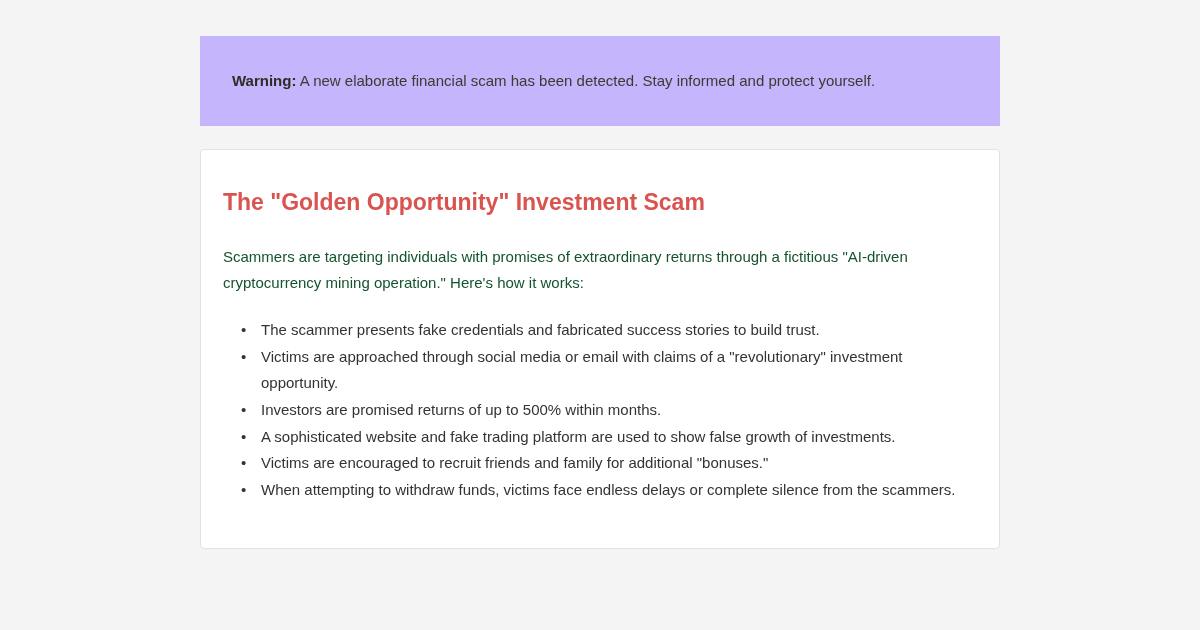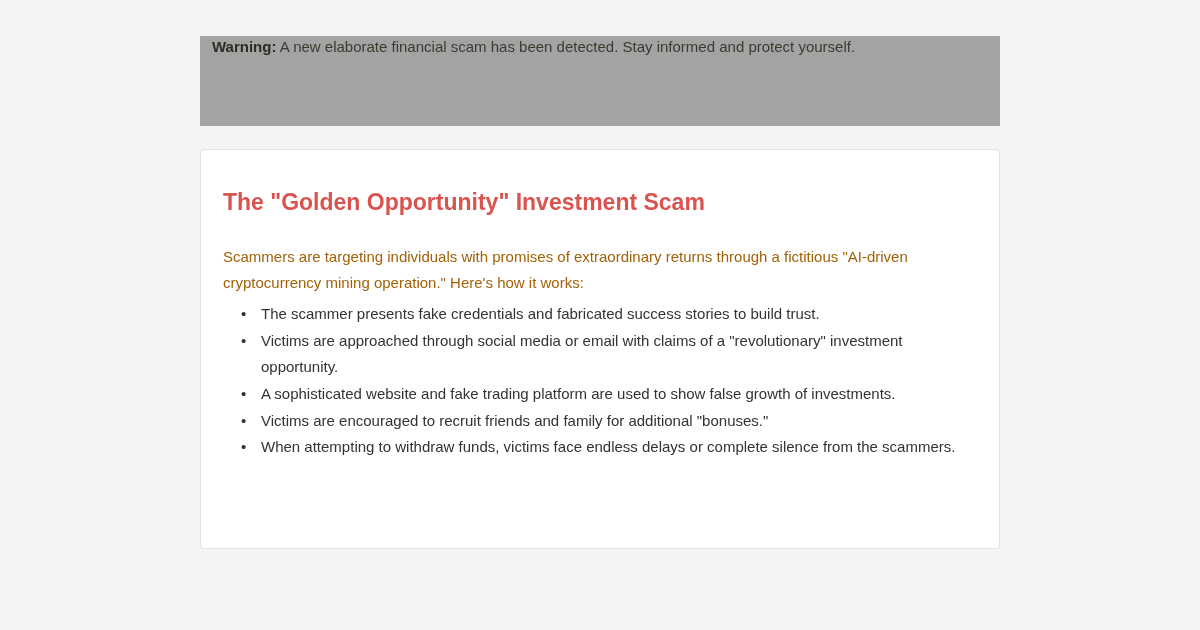--- a/index.html
+++ b/index.html
@@ -30,25 +30,26 @@
   .header-title {
     font-size: 29px;
     font-weight: bold;
     letter-spacing: 0.2px;
     margin: 0;
     text-align: center;
     color: #ffffff;
   }
   .warning-banner {
     margin-top: 18px;
-    background: #a3a3a3;
+    background: #c4b5fd;
     height: 90px;
     display: flex;
+    align-items: center;
     box-sizing: border-box;
-    padding: 0 12px;
+    padding: 0 32px;
   }
   .warning-text {
     font-size: 15px;
     color: #3d3a30;
     line-height: 1.5;
   }
   .warning-label {
     font-weight: bold;
     color: #2f2c24;
   }
@@ -62,23 +63,23 @@
     min-height: 400px;
   }
   .card-heading {
     margin: 0 0 26px 0;
     font-size: 23px;
     font-weight: bold;
     color: #d9534f;
     line-height: 1.3;
   }
   .card-paragraph {
-    margin: 0 0 6px 0;
+    margin: 0 0 22px 0;
     font-size: 15px;
-    color: #a16207;
+    color: #14532d;
     line-height: 1.72;
     max-width: 740px;
   }
   .scam-list {
     margin: 0;
     padding: 0 0 0 26px;
     list-style: none;
   }
   .scam-list li {
     position: relative;
@@ -110,19 +111,20 @@
       <span>A new elaborate financial scam has been detected. Stay informed and protect yourself.</span>
     </div>
   </div>
 
   <div class="content-card">
     <h2 class="card-heading">The "Golden Opportunity" Investment Scam</h2>
     <p class="card-paragraph">Scammers are targeting individuals with promises of extraordinary returns through a fictitious "AI-driven cryptocurrency mining operation." Here's how it works:</p>
     <ul class="scam-list">
       <li>The scammer presents fake credentials and fabricated success stories to build trust.</li>
       <li>Victims are approached through social media or email with claims of a "revolutionary" investment opportunity.</li>
+      <li>Investors are promised returns of up to 500% within months.</li>
       <li>A sophisticated website and fake trading platform are used to show false growth of investments.</li>
       <li>Victims are encouraged to recruit friends and family for additional "bonuses."</li>
       <li>When attempting to withdraw funds, victims face endless delays or complete silence from the scammers.</li>
     </ul>
   </div>
 
 </div>
 
 </body></html>

